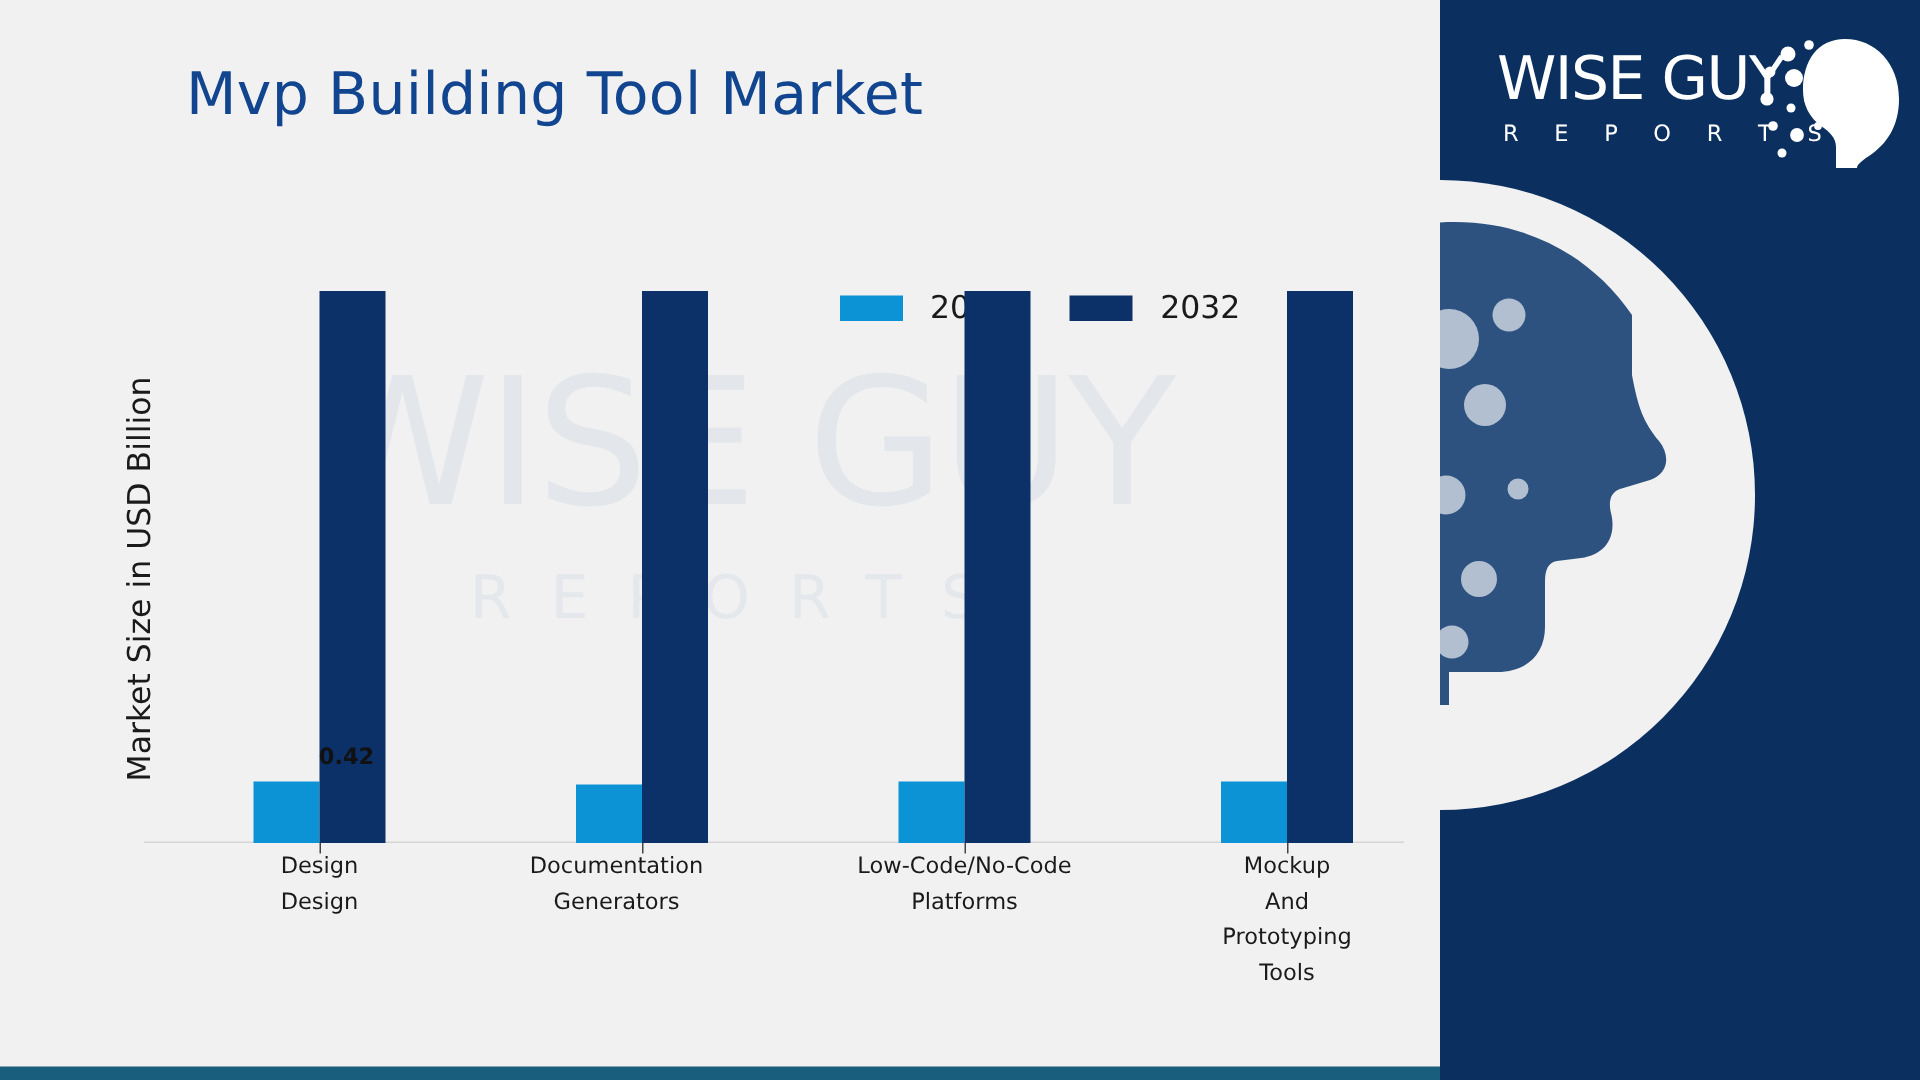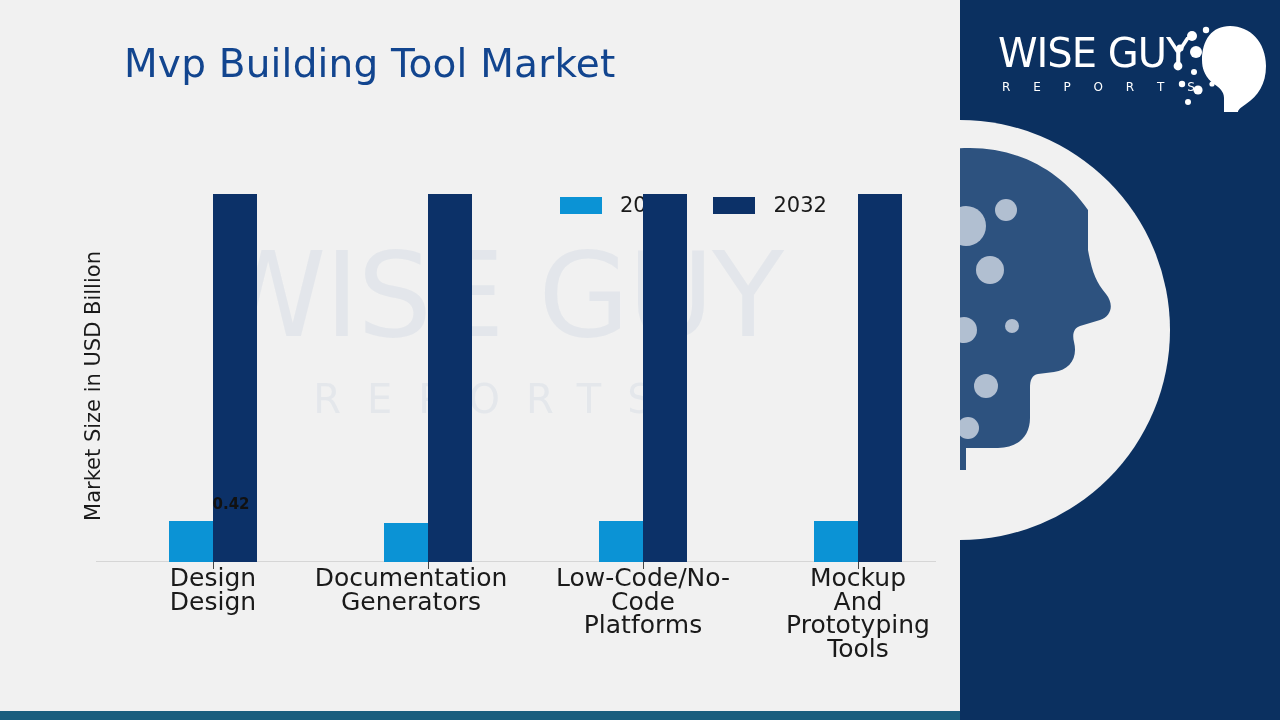--- a/index.html
+++ b/index.html
@@ -27,21 +27,21 @@
 
   
   .logo-wrap{position:absolute;right:10px;top:26px;width:300px;height:95px;}
   .logo-wise{
     position:absolute;left:28px;top:4px;
     font-size:40px;letter-spacing:-1px;color:#ffffff;
     font-family:"DejaVu Sans","Liberation Sans",sans-serif;font-weight:400;
   }
   .logo-reports{
     position:absolute;left:32px;top:54px;
-    font-size:12px;letter-spacing:9.5px;color:#ffffff;font-weight:400;
+    font-size:15px;letter-spacing:9.5px;color:#ffffff;font-weight:400;
   }
 
   
   .bottom-strip{
     position:absolute;left:0;bottom:0;width:960px;height:9px;background:#1a5e7e;
   }
 
   
   .watermark{
     position:absolute;left:96px;top:226px;width:800px;height:230px;
@@ -94,21 +94,21 @@
   }
   .datalabel{
     position:absolute;
     font-size:15px;font-weight:bold;color:#111;white-space:nowrap;
   }
   .cat-labels{
     position:absolute;left:96px;top:566px;width:840px;height:110px;
   }
   .cat{
     position:absolute;text-align:center;
-    font-size:25px;color:#1a1a1a;line-height:23.5px;
+    font-size:15px;color:#1a1a1a;line-height:23.5px;
   }
 </style>
 </head>
 <body>
 
 <div id="stage">
 
   <div class="watermark">
     <div class="wm-wise">WISE GUY</div>
     <div class="wm-reports">REPORTS</div>

